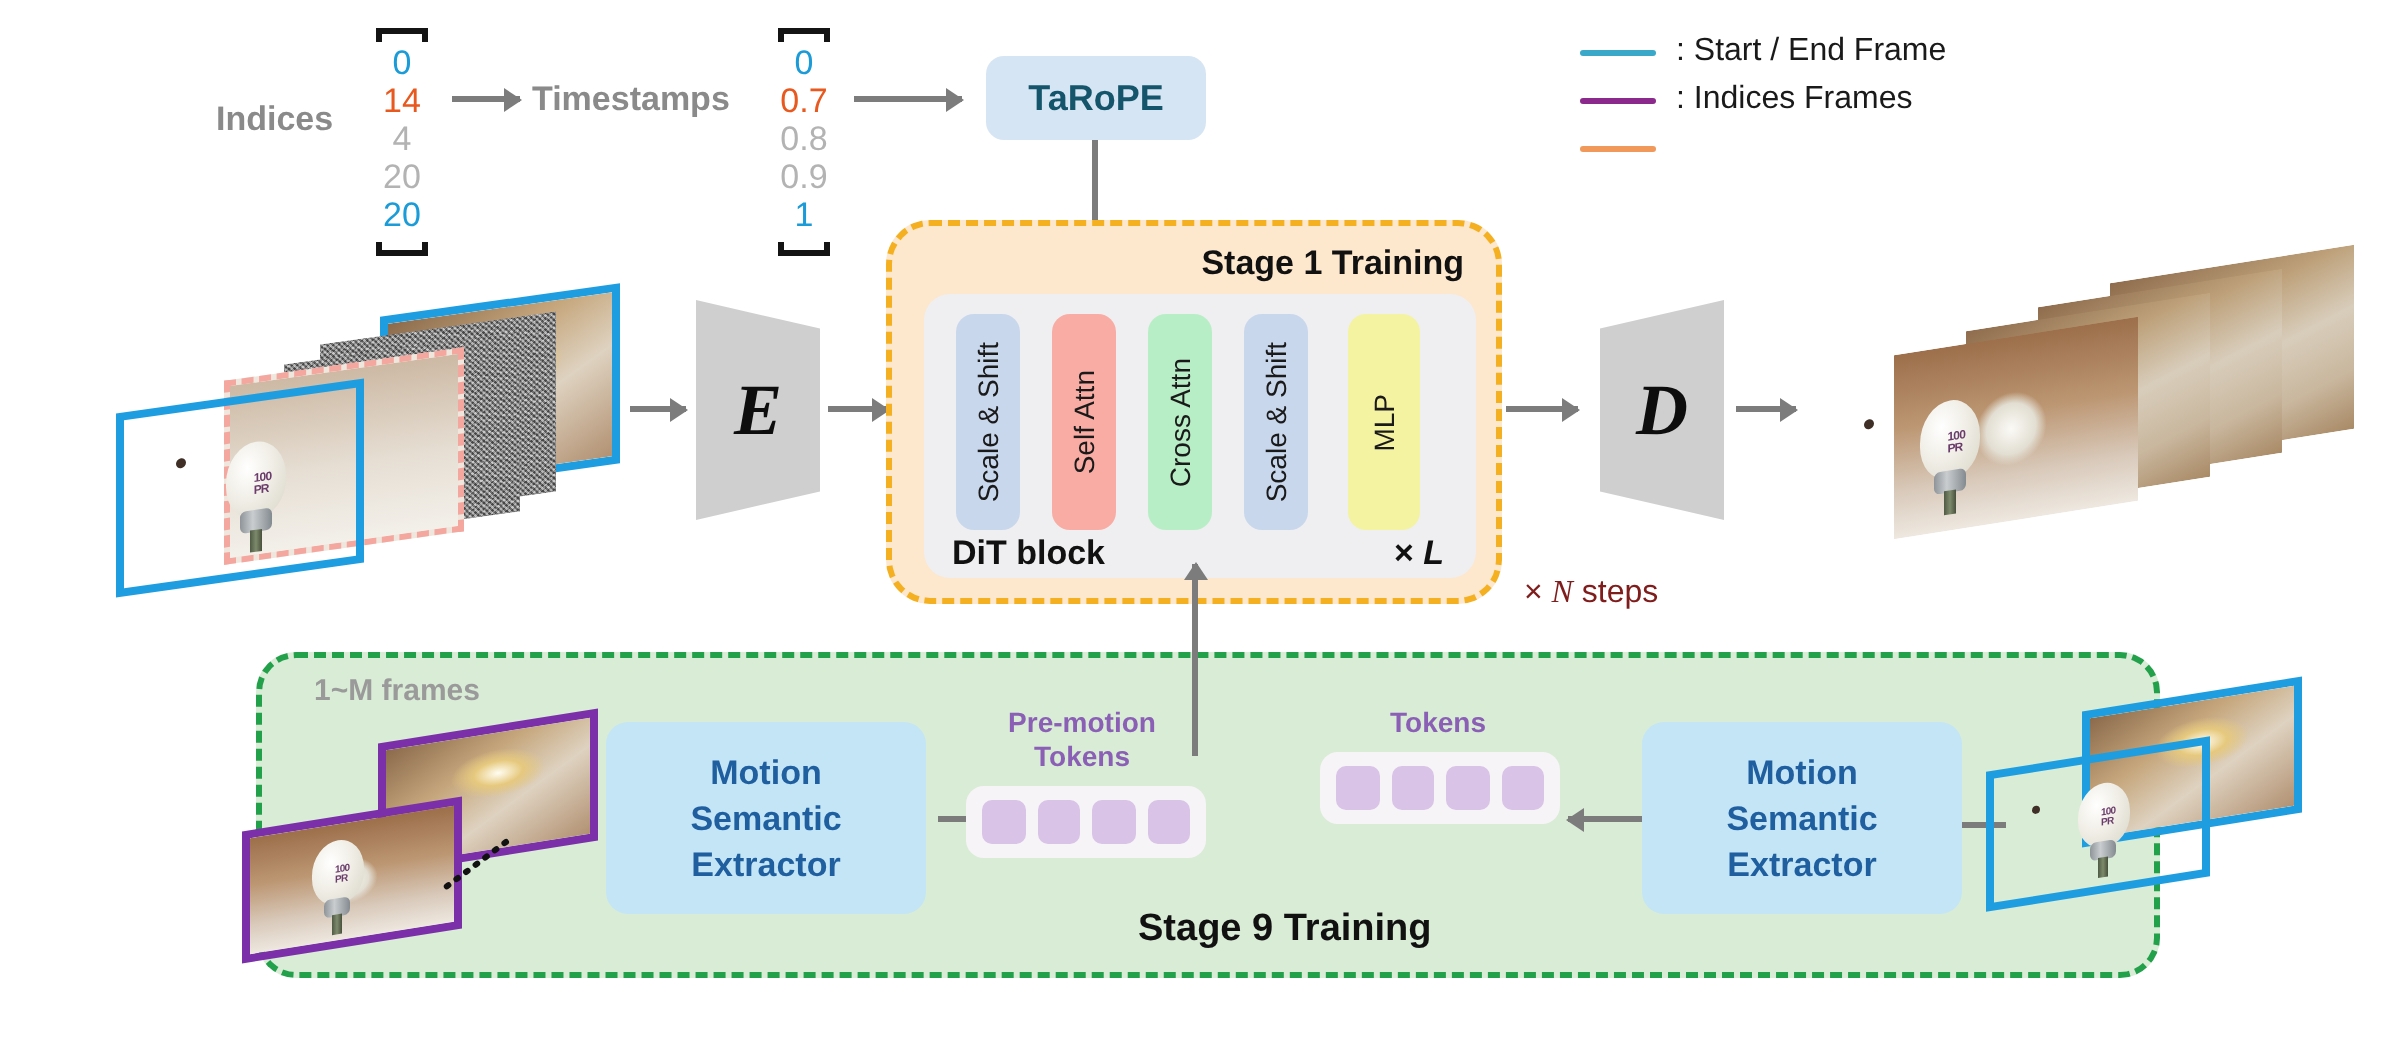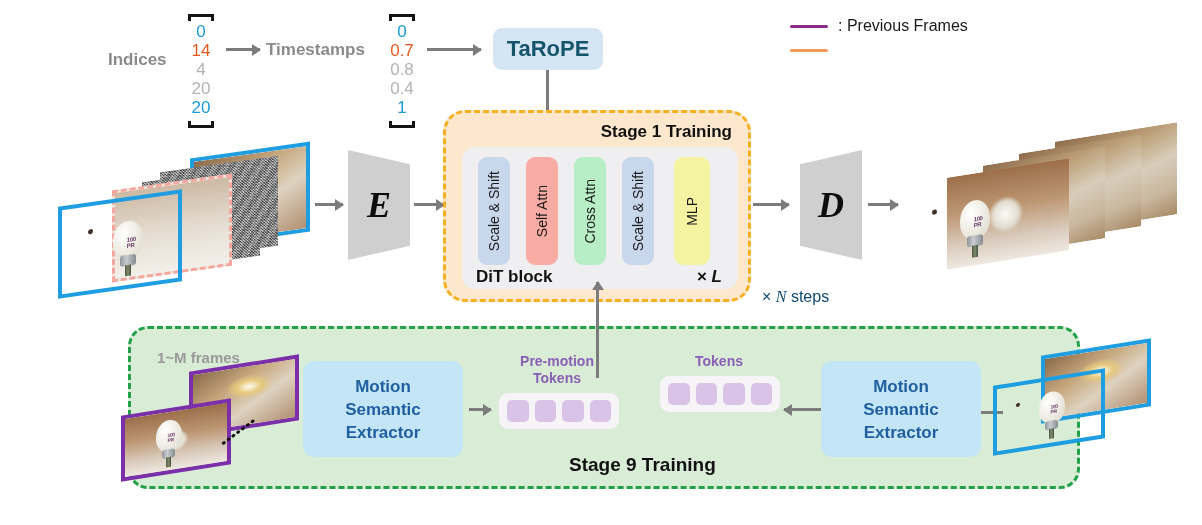--- a/index.html
+++ b/index.html
@@ -72,39 +72,39 @@
     border-right: 9px solid #7c7c7c;
     border-top: 6px solid transparent;
     border-bottom: 6px solid transparent;
   }
   .plainline { background: #7c7c7c; position: absolute; }
 
   
   .taropebox {
     background: #d6e5f3; border-radius: 9px;
     display: flex; align-items: center; justify-content: center;
-    color: #14556b; font-weight: bold; font-size: 22px;
+    color: #14556b; font-weight: bold; font-size: 18px;
   }
 
   
   .stage1-box {
     background: #fde7cd;
     border: 3px dashed #f4b021;
     border-radius: 22px;
   }
   .stage1-title {
     font-size: 17px; font-weight: bold; color: #111;
   }
   .dit-panel {
     background: #efeff1; border-radius: 13px;
   }
   .dit-title { font-size: 17px; font-weight: bold; color: #111; }
   .xl { font-size: 17px; font-weight: bold; color: #111; font-style: italic; }
   .xl .times { font-style: normal; }
-  .nsteps { font-size: 16px; color: #0c4a6e; white-space: nowrap; }
+  .nsteps { font-size: 16px; color: #7f1d1d; white-space: nowrap; }
   .nsteps i { font-family: "Liberation Serif", serif; font-style: italic; }
 
   .subblock {
     border-radius: 9px;
     display: flex; align-items: center; justify-content: center;
   }
   .subblock span {
     writing-mode: vertical-rl;
     transform: rotate(180deg);
     font-size: 14px; color: #1a1a1a; white-space: nowrap;
@@ -232,35 +232,39 @@
 
   <div class="arrow-h" style="left:226px; top:48px; width:34px;"></div>
 
   <div class="abs col-label" style="left:266px; top:40px;">Timestamps</div>
 
   <div class="abs brk brk-top" style="left:389px; top:14px;"></div>
   <div class="abs num-col" style="left:380px; top:22px;">
     <div class="num blue">0</div>
     <div class="num orange">0.7</div>
     <div class="num gray">0.8</div>
-    <div class="num gray">0.4</div>
+    <div class="num gray">0.9</div>
     <div class="num blue">1</div>
   </div>
   <div class="abs brk brk-bot" style="left:389px; top:121px;"></div>
 
   <div class="arrow-h" style="left:427px; top:48px; width:54px;"></div>
 
   <div class="abs taropebox" style="left:493px; top:28px; width:110px; height:42px;">TaRoPE</div>
 
   <div class="arrow-v-down" style="left:546px; top:70px; height:88px;"></div>
 
   <div class="abs" style="left:790px; top:14px;">
     <div class="legend-row">
+      <div class="legend-line" style="background:#3aa8c8;"></div>
+      <div class="legend-text">: Start / End Frame</div>
+    </div>
+    <div class="legend-row">
       <div class="legend-line" style="background:#8b2a8c;"></div>
-      <div class="legend-text">: Previous Frames</div>
+      <div class="legend-text">: Indices Frames</div>
     </div>
     <div class="legend-row">
       <div class="legend-line" style="background:#f0995a;"></div>
     </div>
   </div>
 
   <div class="abs" style="left:60px; top:140px; width:250px; height:140px;">
 
     <div class="frame" style="left:130px; top:10px; width:120px; height:90px;
          border:4px solid #1e9ee0; transform: skewY(-8deg);">
@@ -367,21 +371,21 @@
           <div class="lbl">100<br>PR</div>
         </div>
       </div>
     </div>
   </div>
 
   <div class="abs stage2-box" style="left:128px; top:326px; width:952px; height:163px;">
 
     <div class="abs stage2-title" style="left:438px; bottom:10px;">Stage 9 Training</div>
 
-    <div class="abs frames-label" style="left:26px; top:8px;margin-top:12px;">1~M frames</div>
+    <div class="abs frames-label" style="left:26px; top:8px;">1~M frames</div>
 
     <div class="frame" style="left:58px; top:34px; width:110px; height:66px;
          border:4px solid #7b2fa8; transform: skewY(-9deg);">
       <div class="inner sc-splash2"></div>
     </div>
     <div class="frame" style="left:-10px; top:78px; width:110px; height:66px;
          border:4px solid #7b2fa8; transform: skewY(-9deg);">
       <div class="inner sc-bulb2" style="position:relative;">
         <div class="bulbfig" style="left:30%; top:14%; width:26px; height:44px;">
           <div class="glass"></div>
@@ -398,21 +402,21 @@
     <div class="plainline" style="left:175px; top:82px; width:35px; height:3px;"></div>
 
     <div class="abs mse-box" style="left:172px; top:32px; width:160px; height:96px;">
       <div>Motion</div>
       <div>Semantic</div>
       <div>Extractor</div>
     </div>
 
     <div class="arrow-h" style="left:338px; top:79px; width:22px;"></div>
 
-    <div class="abs" style="left:356px; top:24px;">
+    <div class="abs" style="left:340px; top:24px;">
       <div class="tok-label" style="width:140px;">
         <div>Pre-motion</div>
         <div>Tokens</div>
       </div>
       <div class="tok-wrap" style="margin-top:6px; margin-left:12px; width:120px;">
         <div class="tok"></div>
         <div class="tok"></div>
         <div class="tok"></div>
         <div class="tok"></div>
       </div>

